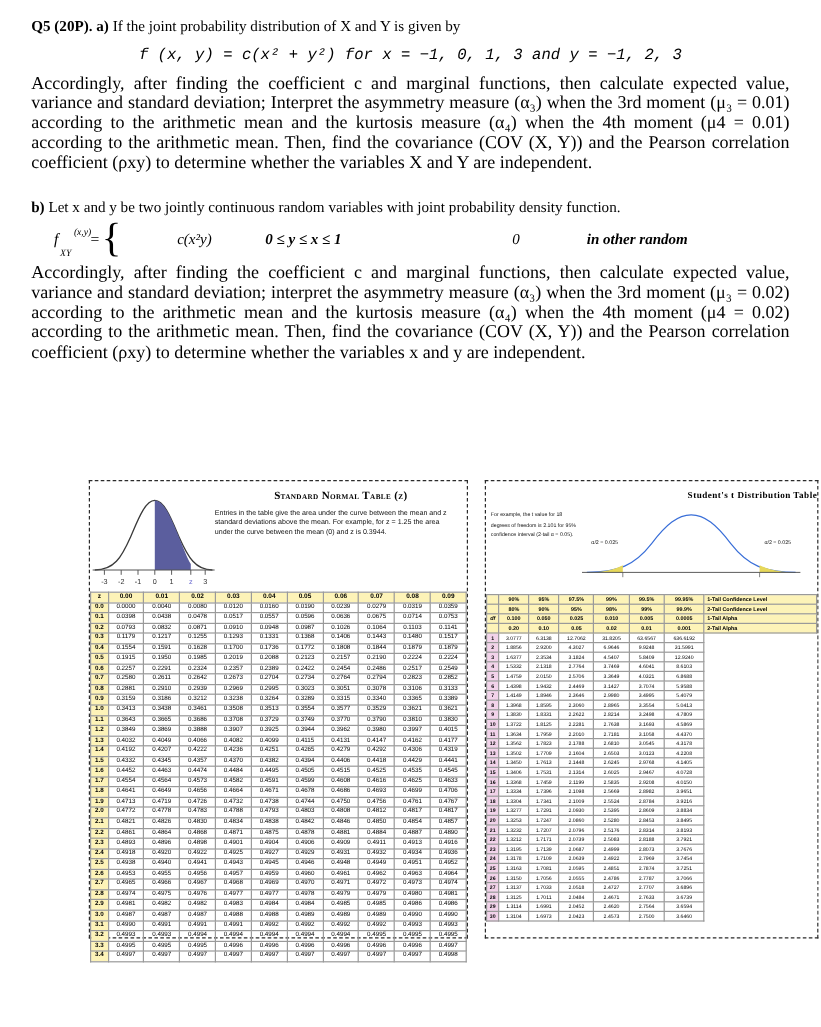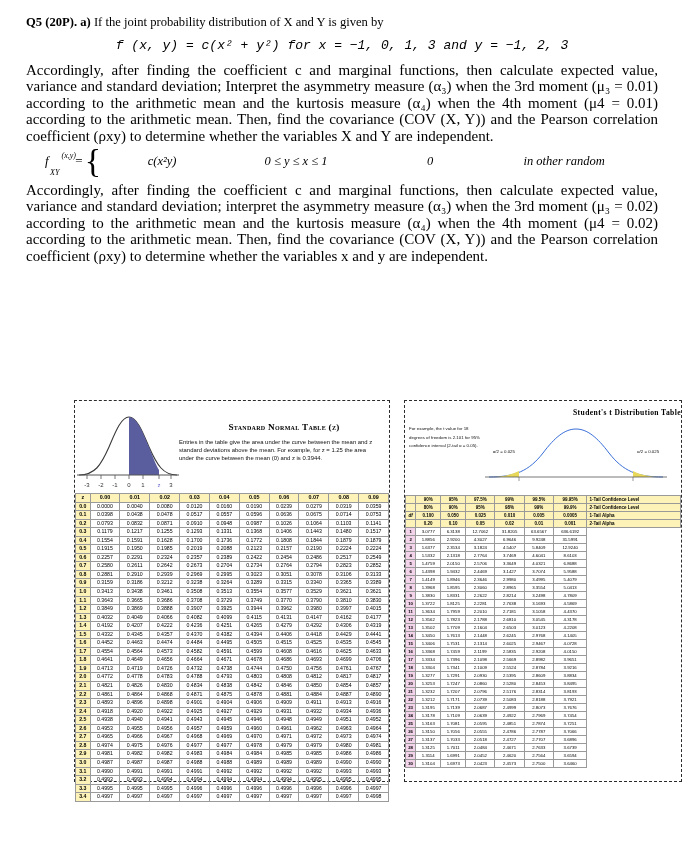--- a/index.html
+++ b/index.html
@@ -16,37 +16,37 @@
 
   
   .pw{display:flex;justify-content:center;align-items:center;margin:4px 0 6px 0;font-size:13px;}
   .pw .lhs{font-style:italic;position:relative;padding-right:3px;}
   .pw .lhs .sup2{font-size:8px;position:relative;top:-7px;left:13px;}
   .pw .lhs .sub2{font-size:8px;position:relative;top:10px;left:-13px;}
   .brace{font-size:34px;line-height:26px;font-family:"Liberation Serif",serif;margin:0 2px;}
   .pwcol{display:flex;flex-direction:row;font-size:12.5px;line-height:15px;}
   .pwrow{display:flex;}
   .pwcase{width:118px;text-align:center;font-style:italic;}
-  .pwcond{width:150px;text-align:center;font-style:italic;}
+  .pwcond{width:150px;text-align:left;font-style:italic;font-weight:bold;}
   .zero{font-style:italic;}
 
   
   .tablearea{position:absolute;left:0;top:378px;width:684px;height:430px;}
 
   .ztable-box{position:absolute;left:74px;top:22px;width:316px;height:382px;
               border:1px dashed #2b2b2b;background:#fff;box-sizing:border-box;}
   .ttable-box{position:absolute;left:404px;top:22px;width:278px;height:382px;
               border:1px dashed #2b2b2b;background:#fff;box-sizing:border-box;}
 
   
   .z-head{display:flex;height:92px;}
   .z-curve{width:104px;position:relative;}
   .z-curve svg{position:absolute;left:2px;top:2px;}
   .z-title{font-variant:small-caps;font-weight:bold;font-size:9.2px;text-align:center;
-           letter-spacing:.3px;margin-top:21px;}
+           letter-spacing:.3px;margin-top:7px;}
   .z-desc{font-family:"Liberation Sans",sans-serif;font-size:5.9px;line-height:8.2px;
           color:#111;margin-top:6px;padding-right:8px;}
   .z-textcol{flex:1;}
 
   table.zt{border-collapse:collapse;font-family:"Liberation Sans",sans-serif;
            font-size:5.2px;width:100%;}
   table.zt td,table.zt th{border:.5px solid #9a9a9a;text-align:center;padding:0;
            height:7.55px;line-height:7.55px;font-weight:normal;}
   table.zt thead th{background:#fdf3b8;font-weight:bold;font-size:5.4px;}
   table.zt tbody td.zcol{background:#fdf3b8;font-weight:bold;}
@@ -80,20 +80,24 @@
     <span class="bold">a)</span>
     <span>If the joint probability distribution of X and Y is given by</span>
   </div>
 
   <div class="formula">
     <span>f (x, y) = c(x² + y²) for x  =  −1, 0, 1, 3 and y  =  −1, 2, 3</span>
   </div>
 
   <div class="qline para">Accordingly, after finding the coefficient c and marginal functions, then calculate expected value, variance and standard deviation; Interpret the asymmetry measure (α₃) when the 3rd moment (μ₃ = 0.01) according to the arithmetic mean and the kurtosis measure (α₄) when the 4th moment (μ4 = 0.01) according to the arithmetic mean. Then, find the covariance (COV (X, Y)) and the Pearson correlation coefficient (ρxy) to determine whether the variables X and Y are independent.</div>
 
+  <div class="qhead bpart">
+    <span class="bold">b)</span>
+    <span>Let x and y be two jointly continuous random variables with joint probability density function.</span>
+  </div>
 
   <div class="pw">
     <span class="lhs">
       <span>f</span><span class="sup2">(x,y)</span><span class="sub2">XY</span>
     </span>
     <span>=</span>
     <span class="brace">{</span>
     <span class="pwcol">
       <span class="pwrow">
         <span class="pwcase">c(x²y)</span>

